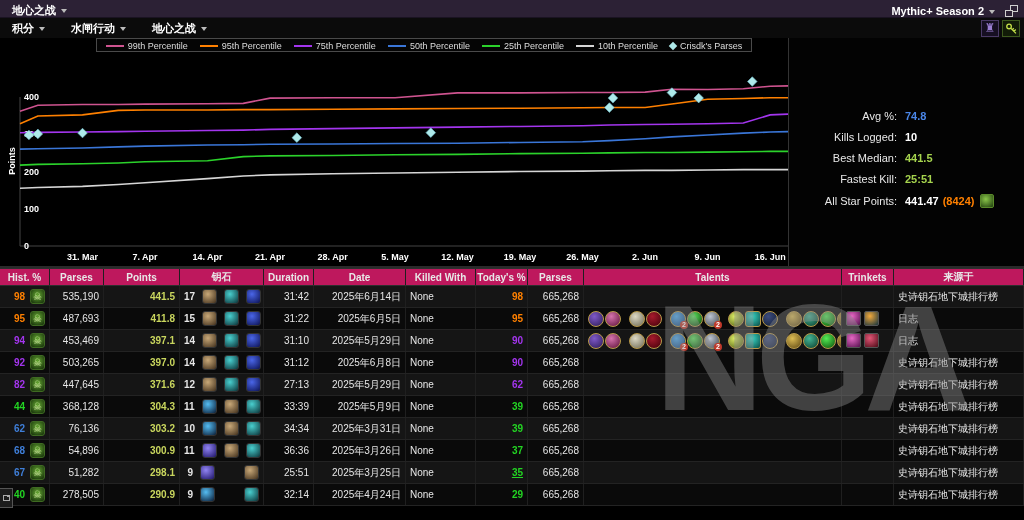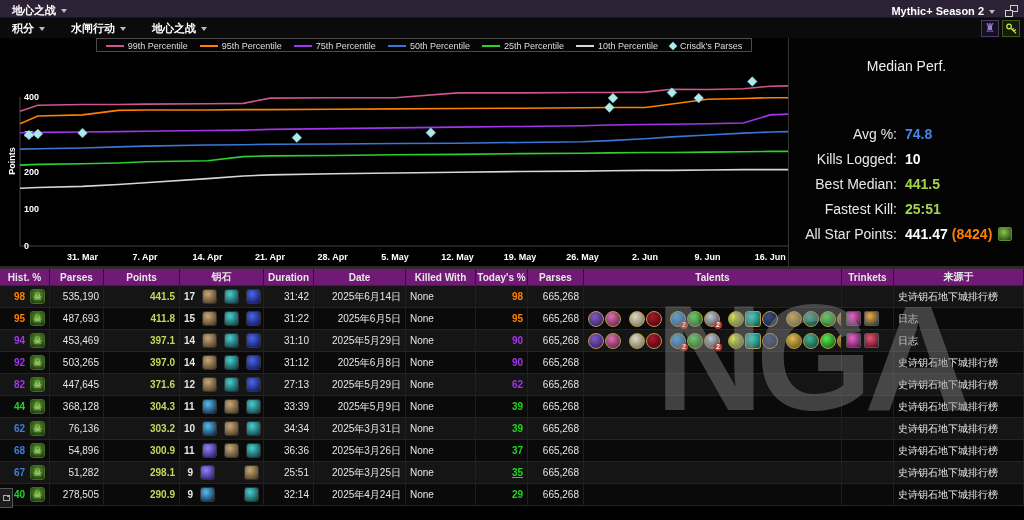--- a/index.html
+++ b/index.html
@@ -37,33 +37,33 @@
     padding:0 9px; height:14px; background:#050505; }
   .legend-item { display:flex; align-items:center; gap:4px; color:#ddd; font-size:9px; white-space:nowrap; }
   .legend-line { width:18px; height:2px; }
   .legend-dia { width:6px; height:6px; transform:rotate(45deg); }
   .ylab { position:absolute; left:-2px; top:118px; transform:rotate(-90deg); color:#fff;
     font-size:9px; font-weight:bold; }
   .stats-panel { flex:1; background:#030303; padding-top:20px; }
   .stats-title { text-align:center; color:#eee; font-size:14px; }
   .stats-median { text-align:center; font-size:27px; font-weight:bold; margin-top:8px; }
   .stats-list { margin-top:52px; }
-  .stat-row { display:flex; align-items:center; margin:0 0 9px 0; font-size:14px; }
+  .stat-row { display:flex; align-items:center; margin:0 0 9px 0; font-size:11px; }
   .stat-label { width:108px; text-align:right; color:#e8e8e8; }
   .stat-val { margin-left:8px; font-weight:bold; display:flex; align-items:center; gap:4px; }
   .allstar-ico { width:14px; height:14px; border:1px solid #5a8a2a; border-radius:2px;
     background:radial-gradient(circle at 40% 35%, #8ac64a, #1c3a0c); margin-left:2px; }
 
   
   .tablewrap { position:relative; background:#000; }
   .trow { display:grid;
     grid-template-columns:50px 54px 76px 84px 50px 92px 70px 52px 56px 258px 52px 1fr;
     height:22px; align-items:center; border-bottom:1px solid #232323; font-size:10px; color:#e6e6e6;
     cursor:pointer; }
-  .thead { height:18px; background:#701a75; font-weight:bold; color:#e8e8e8; cursor:default;
+  .thead { height:18px; background:#be185d; font-weight:bold; color:#e8e8e8; cursor:default;
     border-top:1px solid #2e2e2e; border-bottom:1px solid #2e2e2e; }
   .trow > div { height:100%; display:flex; align-items:center; border-right:1px solid #1f1f1f;
     padding:0 4px; overflow:hidden; white-space:nowrap; }
   .thead > div { justify-content:center; }
   .trow:nth-child(odd):not(.thead) { background:#0a0a0a; }
   .trow:nth-child(even):not(.thead) { background:#151515; }
   .c-r { justify-content:flex-end !important; }
   .c-l { justify-content:flex-start !important; }
   .num { font-weight:bold; }
   .pts { color:#c9d65e; font-weight:bold; }
@@ -203,21 +203,20 @@
         <rect x="-3.4" y="-3.4" width="6.8" height="6.8" fill="#aeeaea" stroke="#6fb9c9" stroke-width="0.6" transform="translate(296.83720930232556,84.63975) rotate(45)"></rect>
         <rect x="-3.4" y="-3.4" width="6.8" height="6.8" fill="#aeeaea" stroke="#6fb9c9" stroke-width="0.6" transform="translate(430.7906976744186,79.64824999999999) rotate(45)"></rect>
         <rect x="-3.4" y="-3.4" width="6.8" height="6.8" fill="#aeeaea" stroke="#6fb9c9" stroke-width="0.6" transform="translate(609.3953488372093,54.57899999999998) rotate(45)"></rect>
         <rect x="-3.4" y="-3.4" width="6.8" height="6.8" fill="#aeeaea" stroke="#6fb9c9" stroke-width="0.6" transform="translate(612.9674418604652,45.08025000000001) rotate(45)"></rect>
         <rect x="-3.4" y="-3.4" width="6.8" height="6.8" fill="#aeeaea" stroke="#6fb9c9" stroke-width="0.6" transform="translate(671.9069767441861,39.6045) rotate(45)"></rect>
         <rect x="-3.4" y="-3.4" width="6.8" height="6.8" fill="#aeeaea" stroke="#6fb9c9" stroke-width="0.6" transform="translate(698.6976744186046,45.11750000000001) rotate(45)"></rect>
         <rect x="-3.4" y="-3.4" width="6.8" height="6.8" fill="#aeeaea" stroke="#6fb9c9" stroke-width="0.6" transform="translate(752.2790697674418,28.54124999999999) rotate(45)"></rect>
       </svg>
   </div>
   <div class="stats-panel">
-    <div class="stats-title">Median Perf.</div>
     <div class="stats-list" id="stats-list">
         <div class="stat-row">
           <span class="stat-label">Avg %:</span>
           <span class="stat-val">
             <span style="color: rgb(74, 134, 232);">74.8</span>
           </span>
         </div>
         <div class="stat-row">
           <span class="stat-label">Kills Logged:</span>
           <span class="stat-val">

